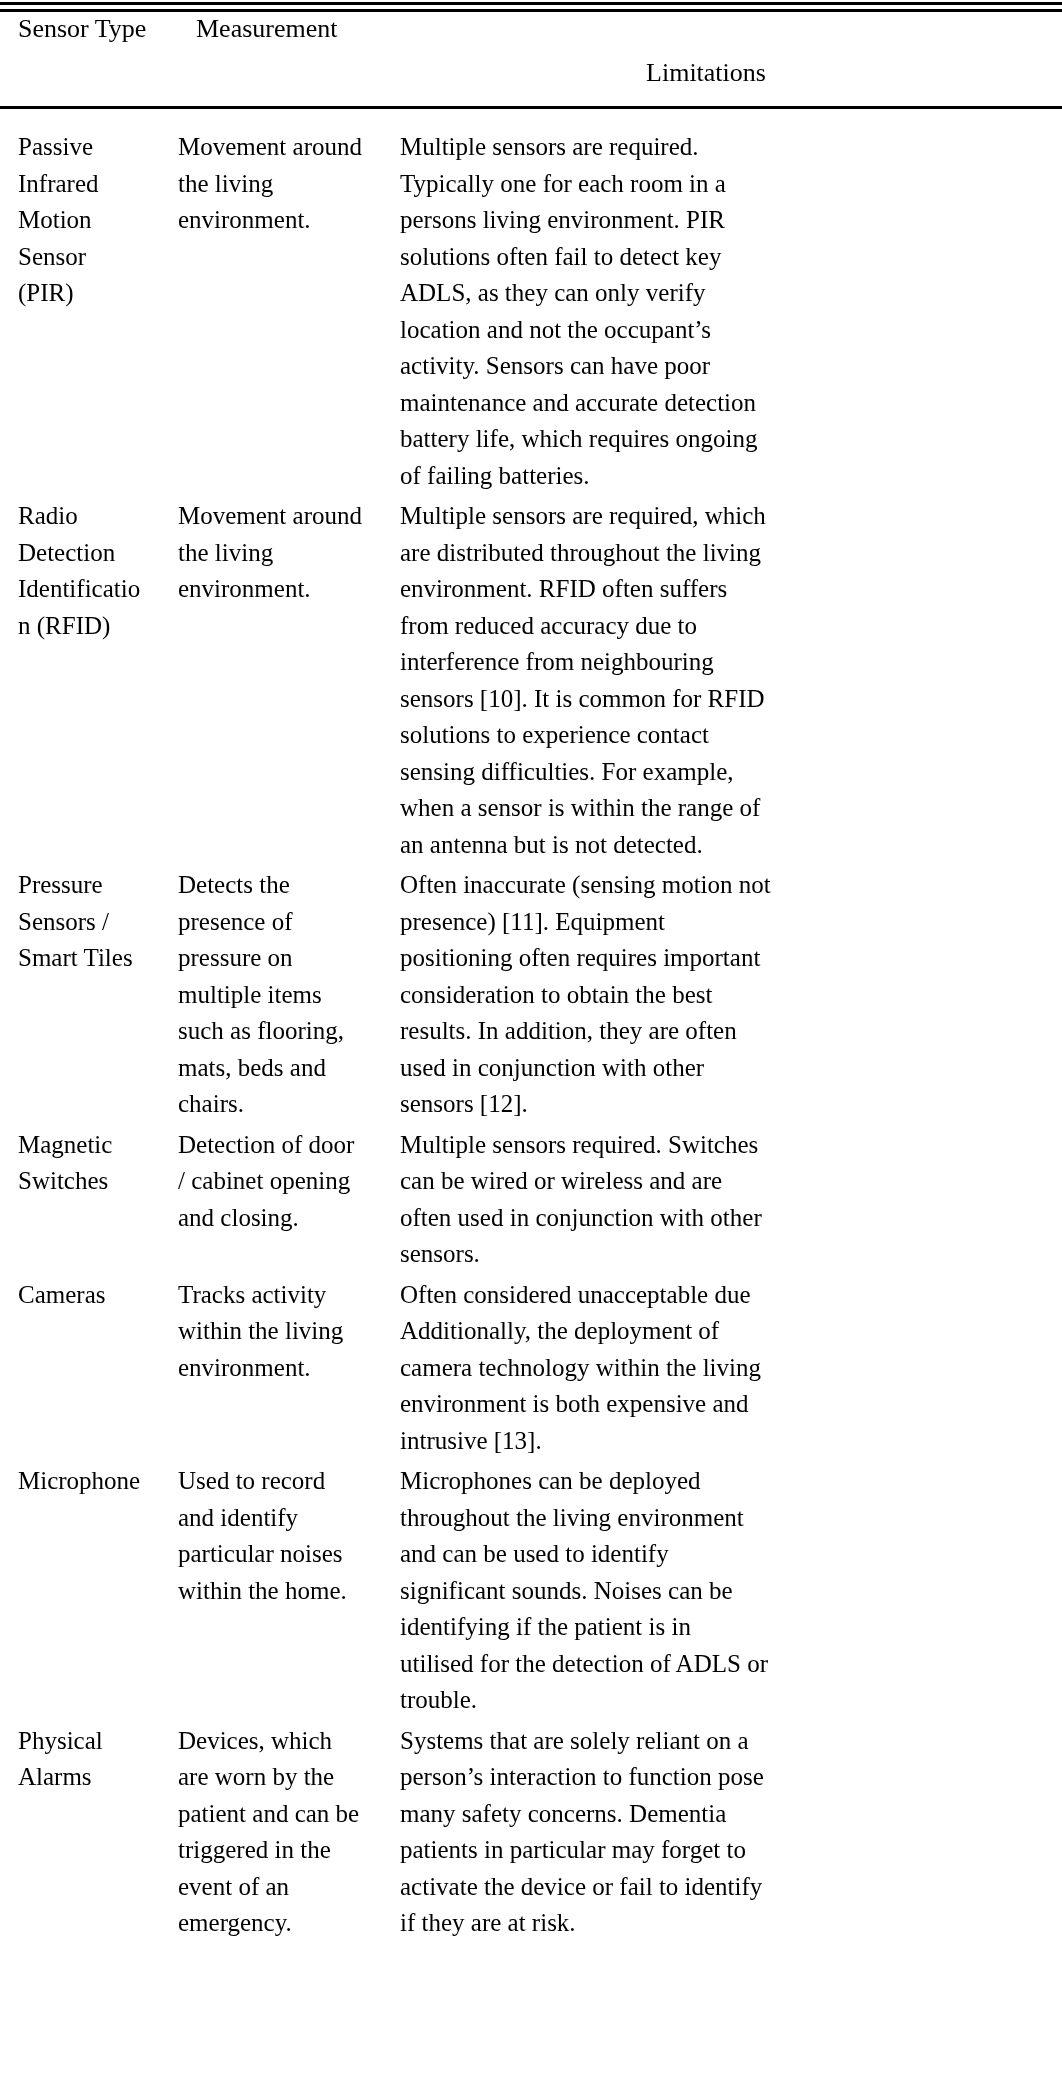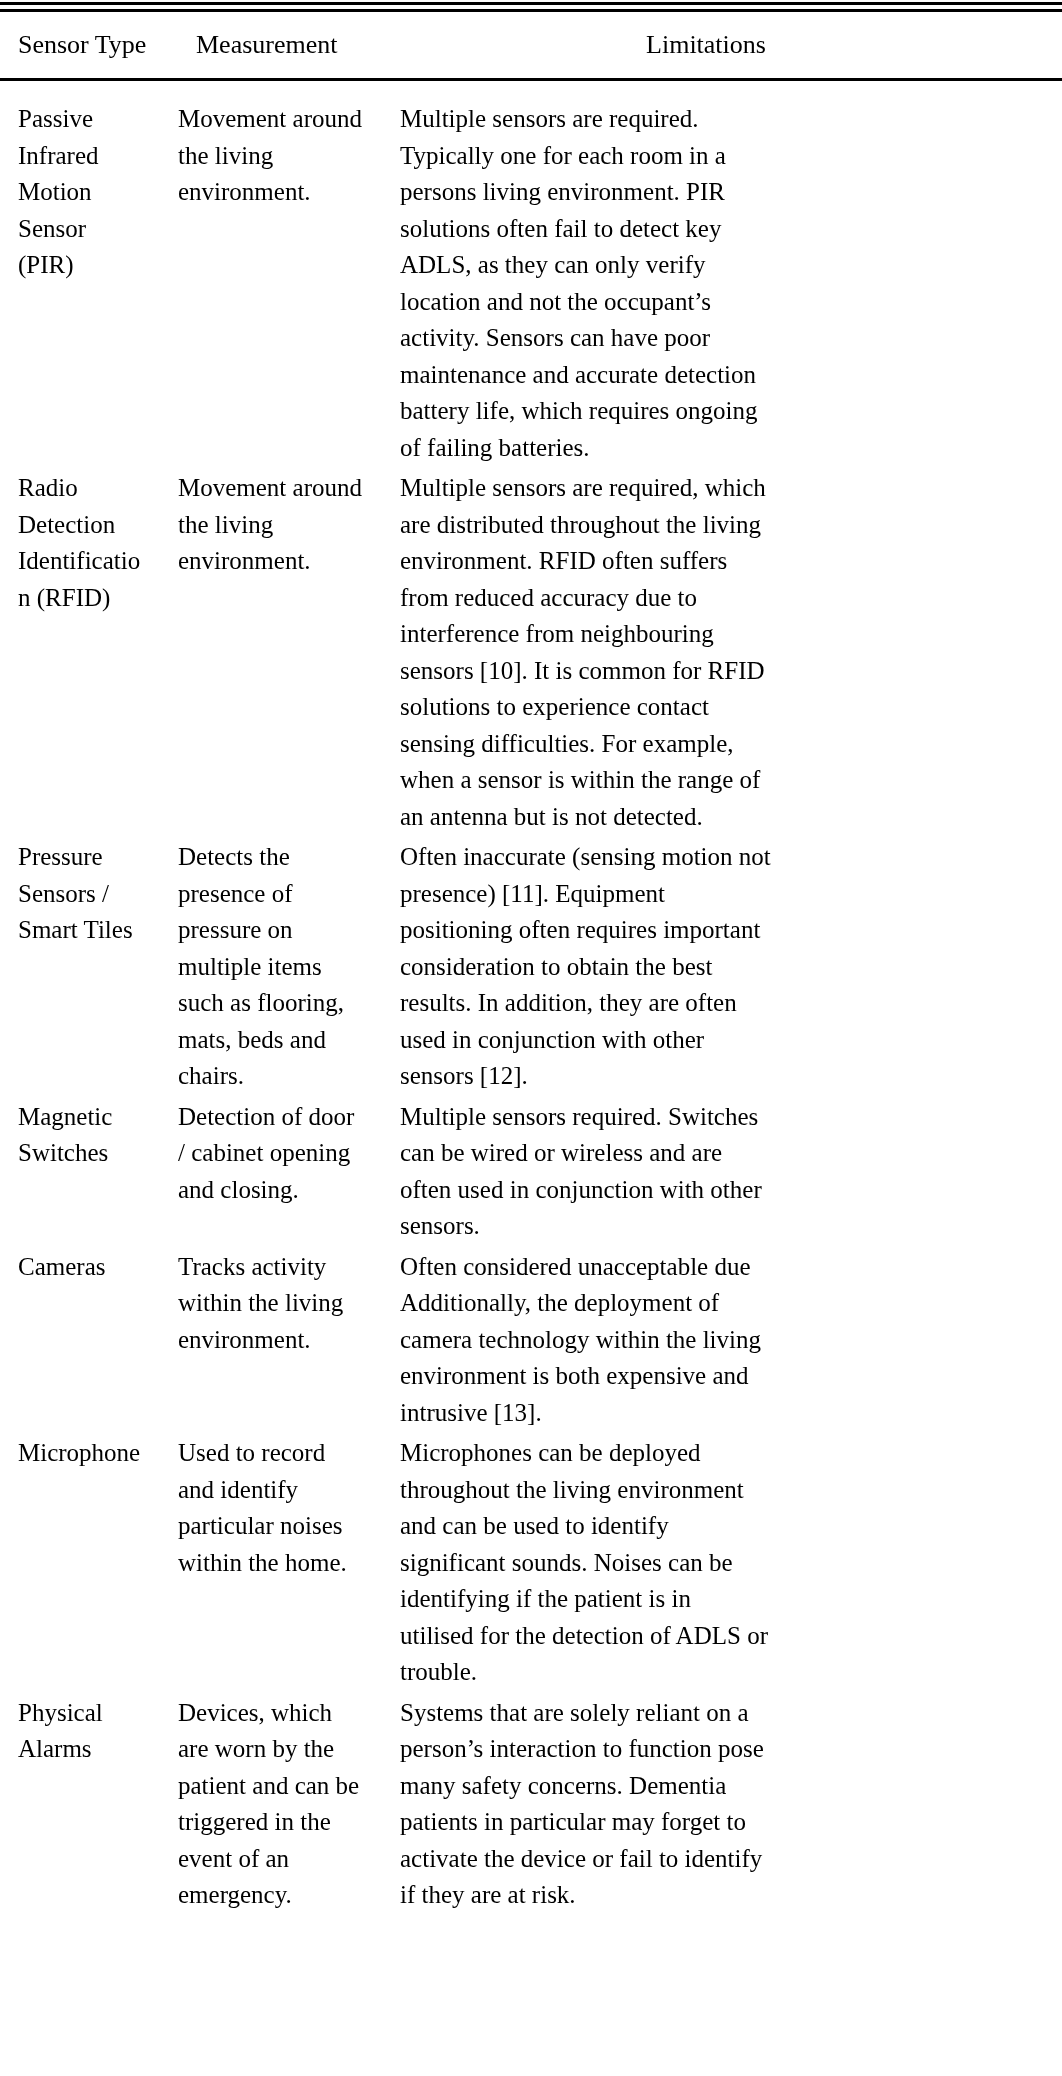--- a/index.html
+++ b/index.html
@@ -35,31 +35,30 @@
   }
   
   .row {
     display: grid;
     grid-template-columns: 160px 222px 662px;
     padding-left: 18px;
     box-sizing: border-box;
     width: 1062px;
   }
   .header-row {
-    padding-top: 16px;
     padding-bottom: 16px;
   }
   .header-cell {
     font-size: 26px;
     line-height: 34px;
     white-space: nowrap;
   }
   .hc-1 { text-align: left; }
   .hc-2 { text-align: left; padding-left: 18px; }
-  .hc-3 { text-align: center; padding-right: 50px; }
+  .hc-3 { text-align: center; padding-right: 50px; margin-top: 44px; }
 
   .data-row {
     padding-top: 2px;
     padding-bottom: 2px;
   }
   .cell {
     font-size: 25px;
     line-height: 36.5px;
     padding-right: 14px;
     box-sizing: border-box;

